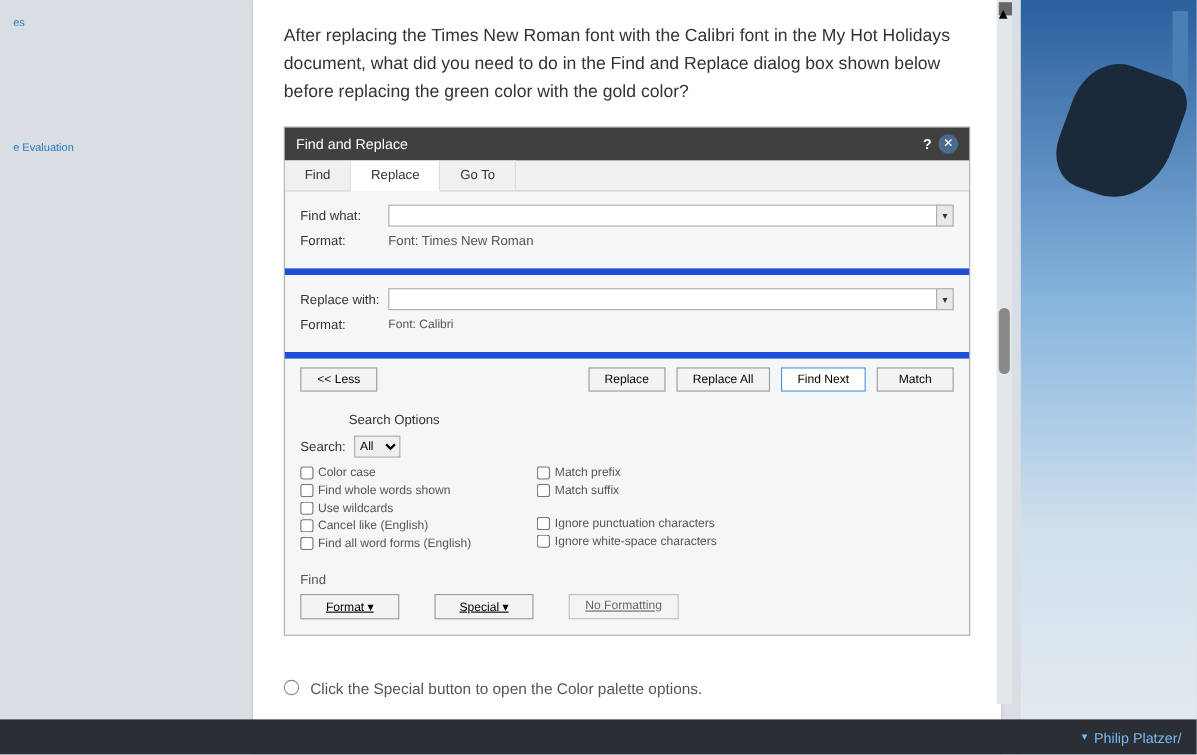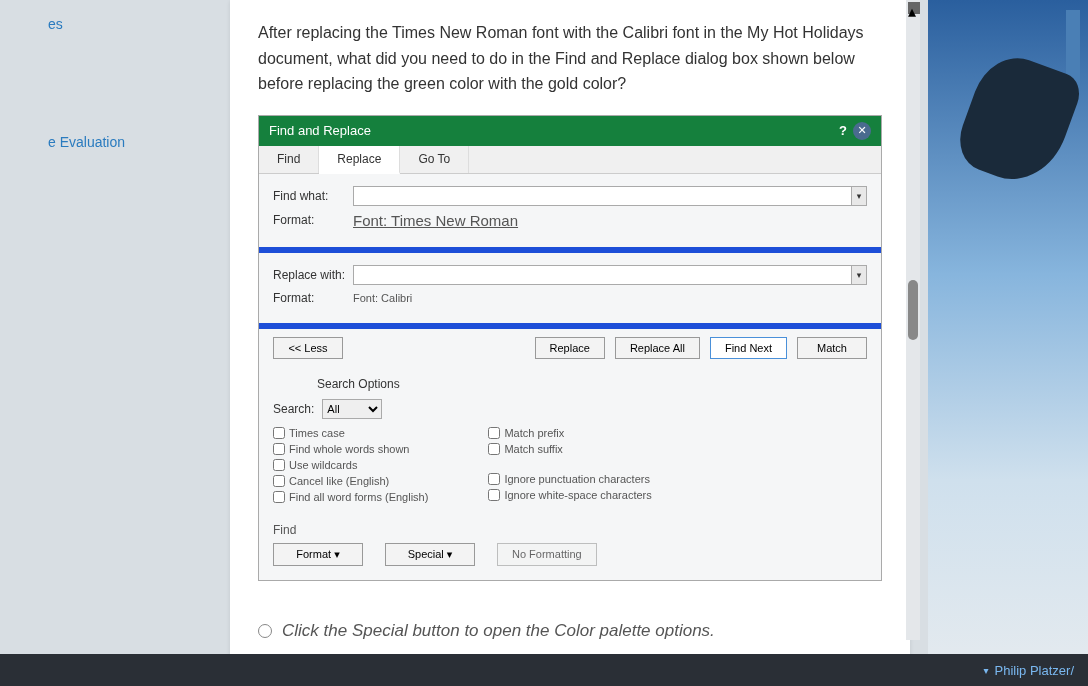--- a/index.html
+++ b/index.html
@@ -1,26 +1,26 @@
 <!DOCTYPE html>
 <html><head>
 <meta charset="utf-8">
 <style>
 * { box-sizing: border-box; margin: 0; padding: 0; font-family: Arial, sans-serif; }
 body { background: #d8dee3; width: 1088px; height: 686px; overflow: hidden; position: relative; }
 
 .left-nav { position: absolute; left: 0; top: 0; width: 180px; height: 100%; background: transparent; padding: 8px 0; }
-.nav-item { padding: 8px 0; font-size: 14px; color: #2a7bbf; cursor: pointer; margin-left: 48px; }
+.nav-item { padding: 8px 12px; font-size: 10px; color: #2a7bbf; cursor: pointer; }
 
 .content-card { position: absolute; left: 230px; top: 0; width: 680px; background: #fff; padding: 20px 28px 50px 28px; box-shadow: 0 1px 4px rgba(0,0,0,0.1); }
 
 .question-text { font-size: 16px; color: #333; line-height: 1.6; margin-bottom: 18px; }
 
 .dialog { border: 1px solid #aaa; background: #f5f6f7; }
-.dialog-header { background: #15803d; color: #fff; padding: 6px 10px; font-size: 13px; display: flex; justify-content: space-between; align-items: center; }
+.dialog-header { background: #404040; color: #fff; padding: 6px 10px; font-size: 13px; display: flex; justify-content: space-between; align-items: center; }
 .dialog-header .help-close { display: flex; gap: 6px; align-items: center; }
 .dialog-header .q-icon { font-weight: bold; cursor: pointer; }
 .dialog-header .c-icon { width: 18px; height: 18px; border-radius: 50%; background: #4a6b8f; display: flex; align-items: center; justify-content: center; font-size: 11px; cursor: pointer; }
 
 .dialog-body { padding: 0; }
 .tabs { display: flex; border-bottom: 1px solid #ccc; background: #f0f0f0; }
 .tab { padding: 6px 18px; font-size: 12px; color: #333; cursor: pointer; border-right: 1px solid #ddd; background: #f0f0f0; }
 .tab.active { background: #fff; border-bottom: 2px solid #fff; margin-bottom: -1px; }
 
 .form-section { padding: 12px 14px; border-bottom: 6px solid #1d4ed8; }
@@ -30,32 +30,32 @@
 .form-row .dd { width: 16px; height: 20px; border: 1px solid #aaa; background: #e8e8e8; display: flex; align-items: center; justify-content: center; font-size: 9px; cursor: pointer; margin-left: -1px; }
 
 .button-row { display: flex; gap: 10px; padding: 8px 14px; align-items: center; }
 .button-row .spacer { flex: 1; }
 .btn { padding: 4px 14px; font-size: 11px; border: 1px solid #999; background: #f3f3f3; cursor: pointer; min-width: 70px; text-align: center; }
 .btn.primary { border: 1px solid #4a90d9; background: #fff; }
 
 .search-options { padding: 10px 14px; font-size: 12px; color: #333; }
 .search-options-title { font-size: 12px; margin-bottom: 8px; margin-left: 44px; }
 .search-row { display: flex; align-items: center; gap: 8px; margin-bottom: 8px; }
-.search-row select { width: 60px; height: 20px; border: 1px solid #aaa; font-size: 11px; }
+.search-row select { width: 42px; height: 20px; border: 1px solid #aaa; font-size: 11px; }
 .opts-grid { display: flex; gap: 60px; }
 .opts-col { display: flex; flex-direction: column; gap: 4px; }
 .opt { display: flex; align-items: center; gap: 4px; font-size: 11px; color: #555; }
 .opt input { width: 12px; height: 12px; }
 
 .bottom-section { padding: 10px 14px 14px 14px; }
 .bottom-label { font-size: 12px; color: #555; margin-bottom: 6px; }
-.bottom-btns { display: flex; gap: 22px; }
+.bottom-btns { display: flex; gap: 32px; text-decoration: underline; }
 .bottom-btns .btn { min-width: 90px; }
 
-.answer-option { margin-top: 40px; display: flex; align-items: center; gap: 10px; font-size: 17px; color: #555; font-style: italic; }
+.answer-option { margin-top: 40px; display: flex; gap: 10px; font-size: 14px; color: #555; }
 .radio-circle { width: 14px; height: 14px; border: 1.5px solid #888; border-radius: 50%; cursor: pointer; }
 
 .right-bg { position: absolute; right: 0; top: 0; width: 160px; height: 100%; background: linear-gradient(180deg, #2a5f9e 0%, #87b5dd 40%, #cfe0ed 70%, #e6ebef 100%); }
 .right-bg .shape { position: absolute; top: 60px; right: 20px; width: 100px; height: 120px; background: #1a2a3a; border-radius: 40% 20% 50% 30%; transform: rotate(20deg); }
 .right-bg .stripe { position: absolute; top: 10px; right: 8px; width: 14px; height: 80px; background: #4a7fb5; }
 
 .taskbar { position: absolute; bottom: 0; left: 0; width: 100%; height: 32px; background: #2a2f36; display: flex; align-items: center; justify-content: flex-end; padding: 0 14px; }
 .taskbar-user { color: #7ab8f0; font-size: 13px; display: flex; align-items: center; gap: 6px; }
 .taskbar-user .dd-arrow { color: #7ab8f0; font-size: 10px; }
 
@@ -91,21 +91,21 @@
       </div>
 
       <div class="form-section">
         <div class="form-row">
           <span class="lbl">Find what:</span>
           <input type="text" value="" style="">
           <span class="dd">▾</span>
         </div>
         <div class="form-row">
           <span class="lbl">Format:</span>
-          <span style="font-size:15px;color:#555;text-decoration:underline;">Font: Times New Roman</span>
+          <span style="font-size:12px;color:#555;">Font: Times New Roman</span>
         </div>
       </div>
 
       <div class="form-section">
         <div class="form-row">
           <span class="lbl">Replace with:</span>
           <input type="text" value="" style="">
           <span class="dd">▾</span>
         </div>
         <div class="form-row">
@@ -128,21 +128,21 @@
         <div class="search-row">
           <span>Search:</span>
           <select>
             <option>All</option>
           </select>
         </div>
         <div class="opts-grid">
           <div class="opts-col">
             <label class="opt">
                 <input type="checkbox" style="">
-                <span>Times case</span>
+                <span>Color case</span>
               </label>
             <label class="opt">
                 <input type="checkbox" style="">
                 <span>Find whole words shown</span>
               </label>
             <label class="opt">
                 <input type="checkbox" style="">
                 <span>Use wildcards</span>
               </label>
             <label class="opt">

